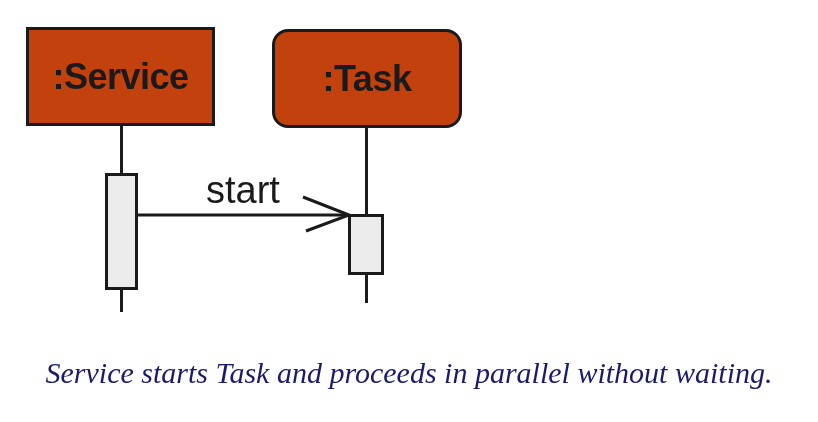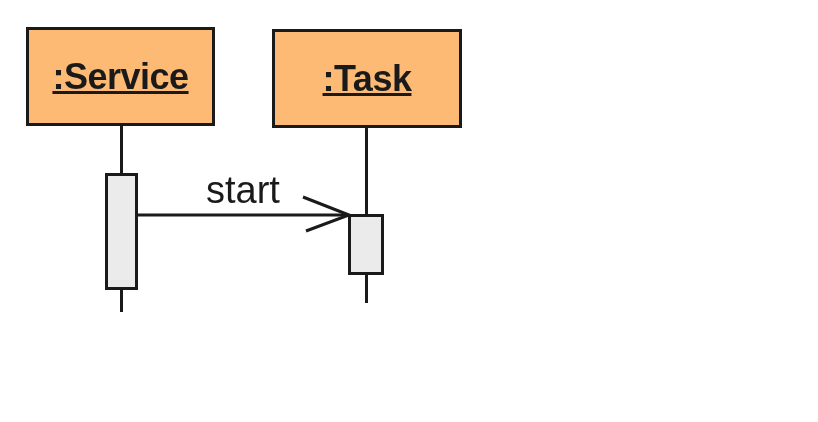--- a/index.html
+++ b/index.html
@@ -13,30 +13,29 @@
     position:relative;
     width:818px;height:422px;
     background:var(--bg);
     overflow:hidden;
     font-family:"Liberation Sans",sans-serif;
   }
   .obj-box{
     position:absolute;
     box-sizing:border-box;
     border:3px solid var(--line);
-    background:#fdba74;
+    background:#c2410c;
     display:flex;align-items:center;justify-content:center;
     font-weight:bold;
     font-size:36px;
     letter-spacing:-0.5px;
     color:var(--line);
-    text-decoration:underline;
   }
   .box-service{left:26px;top:27px;width:189px;height:99px;}
-  .box-task{left:272px;top:29px;width:190px;height:99px;}
+  .box-task{left:272px;top:29px;width:190px;height:99px;border-radius:16px;}
   .lifeline{
     position:absolute;
     width:3px;
     background:var(--line);
   }
   .ll-service-top{left:120px;top:126px;height:47px;}
   .ll-service-bottom{left:120px;top:290px;height:22px;}
   .ll-task-top{left:365px;top:128px;height:87px;}
   .ll-task-bottom{left:365px;top:275px;height:28px;}
   .activation{
@@ -89,14 +88,15 @@
   <div class="activation act-service"></div>
   <div class="activation act-task"></div>
 
   <svg class="arrow-svg" width="818" height="422" viewBox="0 0 818 422">
     <line x1="138" y1="215" x2="348" y2="215" stroke="#1a1a1a" stroke-width="3"></line>
     <polyline points="303,197 349,215 306,231" fill="none" stroke="#1a1a1a" stroke-width="3"></polyline>
   </svg>
 
   <div class="msg-label">start</div>
 
+  <div class="caption">Service starts Task and proceeds in parallel without waiting.</div>
 
 </div>
 
 </body></html>

